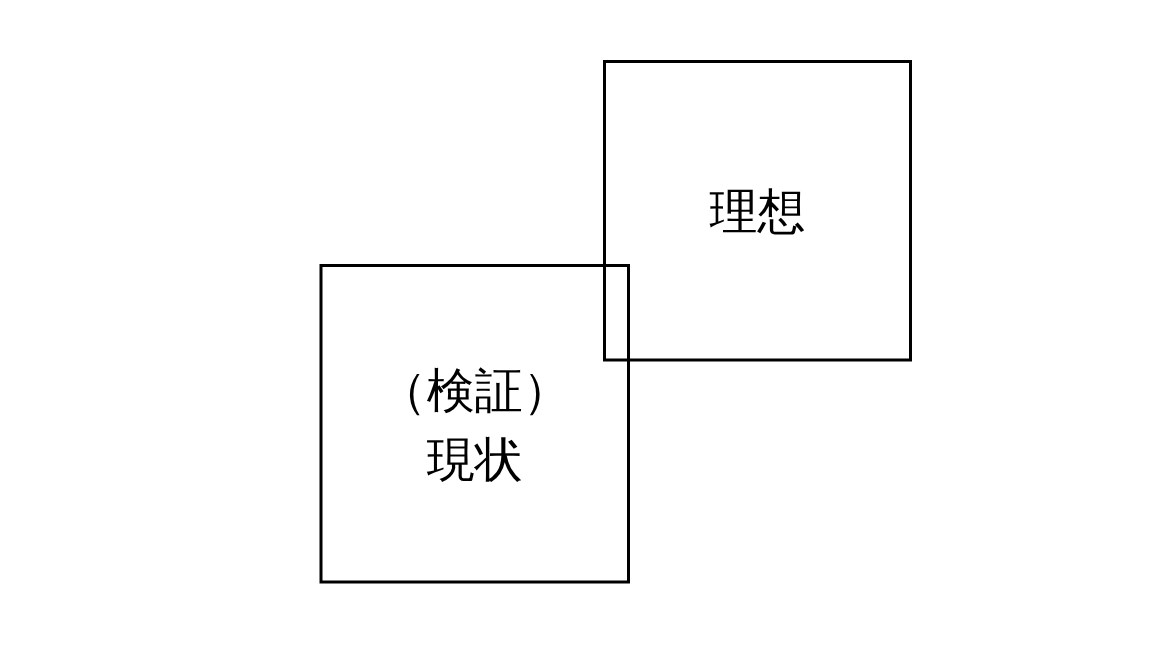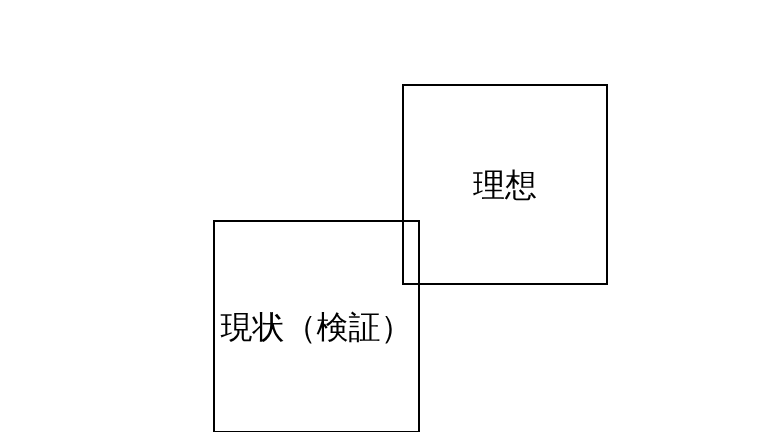--- a/index.html
+++ b/index.html
@@ -19,25 +19,24 @@
     position: relative;
     width: 768px;
     height: 432px;
     background: var(--bg-color);
   }
   .box {
     position: absolute;
     border: 2px solid var(--line-color);
     background: transparent;
     display: flex;
-    flex-direction: row;
+    flex-direction: column;
     align-items: center;
     justify-content: center;
     text-align: center;
-    margin-top: 44px;
   }
   .box .line {
     font-size: 32px;
     line-height: 46px;
     color: var(--text-color);
     white-space: nowrap;
   }
   
   .box-ideal {
     left: 402px;
@@ -56,17 +55,17 @@
 </head>
 <body>
 
 <div class="canvas">
 
   <div class="box box-ideal">
     <div class="line">理想</div>
   </div>
 
   <div class="box box-current">
+    <div class="line">（検証）</div>
     <div class="line">現状</div>
-    <div class="line">（検証）</div>
   </div>
 
 </div>
 
 </body></html>

